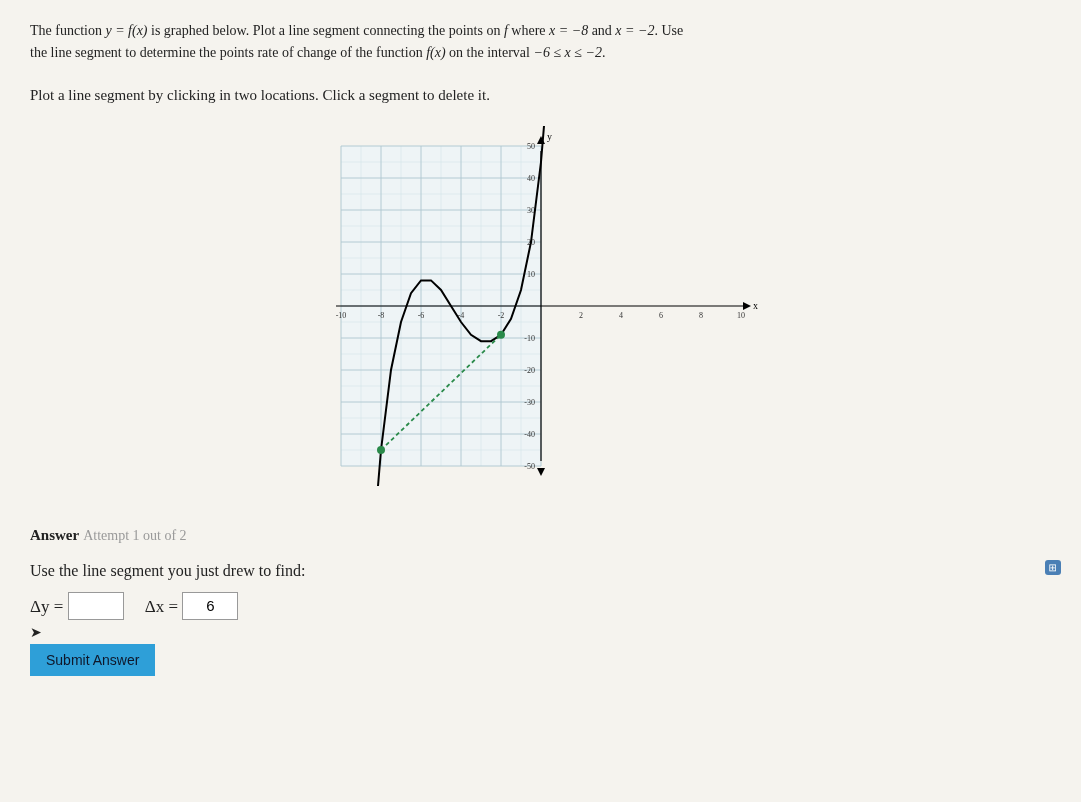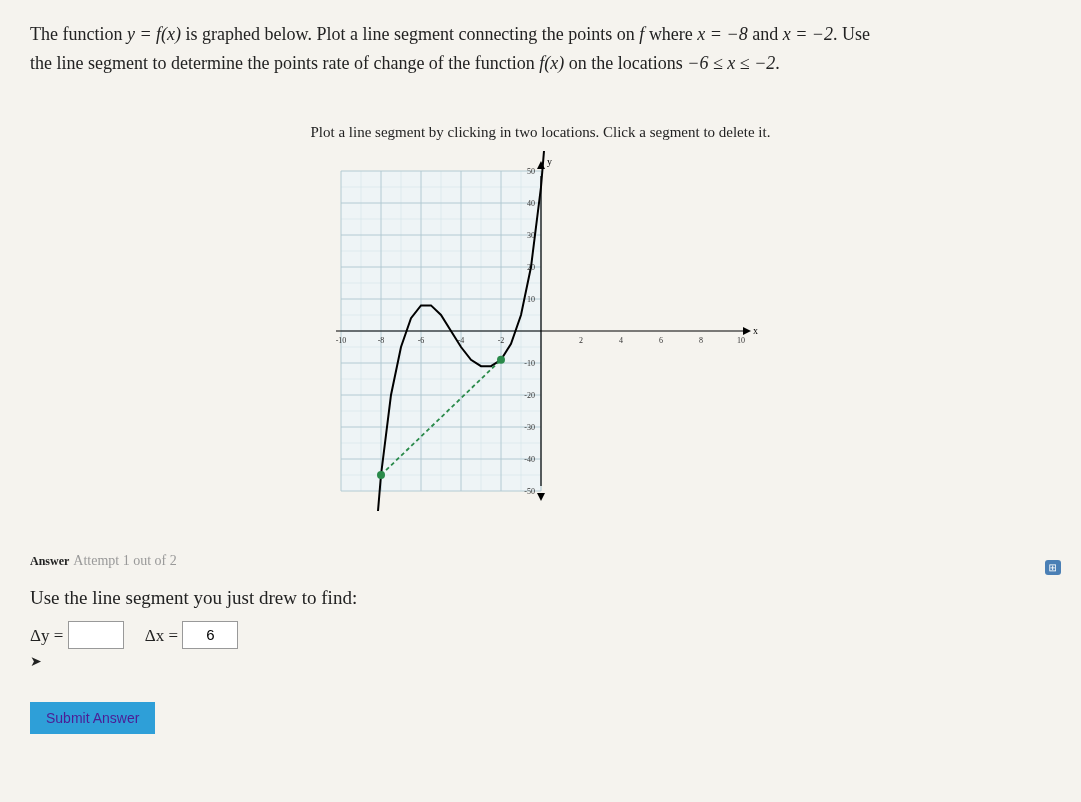--- a/index.html
+++ b/index.html
@@ -4,56 +4,56 @@
 <style>
 body {
   margin: 0;
   padding: 20px 30px;
   font-family: Georgia, 'Times New Roman', serif;
   background: #f5f3ee;
   color: #222;
   width: 1021px;
 }
 .question {
-  font-size: 18px;
+  font-size: 14px;
   line-height: 1.6;
-  margin-bottom: 46px;
+  margin-bottom: 22px;
 }
 .instruct {
-  text-align: center;
+  text-align: left;
   font-size: 15px;
-  margin-bottom: 10px;
+  margin-bottom: 22px;
 }
 .chart-wrap {
   display: flex;
   justify-content: center;
   margin-bottom: 40px;
 }
 svg.chart {
   background: #f5f3ee;
 }
 .answer-section {
   margin-top: 40px;
 }
 .ans-head {
-  font-size: 12px;
+  font-size: 15px;
   font-weight: bold;
 }
 .attempt {
   font-weight: normal;
   color: #999;
   font-size: 14px;
 }
 .use-line {
-  font-size: 19px;
+  font-size: 16px;
   margin: 18px 0 12px 0;
 }
 .inputs-row {
   font-size: 17px;
-  margin-bottom: 32px;
+  margin-bottom: 3px;
 }
 .inputs-row input {
   width: 50px;
   height: 22px;
   border: 1px solid #999;
   background: #fff;
   font-size: 15px;
   text-align: center;
   padding: 2px;
 }
@@ -62,21 +62,21 @@
   margin-bottom: 20px;
 }
 .arc-row input {
   width: 40px;
   height: 22px;
   border: 1px solid #999;
   background: #fff;
 }
 .submit-btn {
   background: #2e9fd8;
-  color: #4c1d95;
+  color: #0f172a;
   border: none;
   padding: 8px 16px;
   font-size: 14px;
   cursor: pointer;
 }
 .floater {
   position: absolute;
   right: 20px;
   top: 560px;
   background: #4a7fb5;
@@ -90,21 +90,21 @@
   font-size:14px;
   vertical-align:top;
   margin-top:4px;
 }
 </style>
 </head>
 <body>
 
 <div class="question">
   <span>The function </span><i>y = f(x)</i><span> is graphed below. Plot a line segment connecting the points on </span><i>f</i><span> where </span><i>x = −8</i><span> and </span><i>x = −2</i><span>. Use</span><br>
-  <span>the line segment to determine the points rate of change of the function </span><i>f(x)</i><span> on the locations </span><i>−6 ≤ x ≤ −2</i><span>.</span>
+  <span>the line segment to determine the points rate of change of the function </span><i>f(x)</i><span> on the interval </span><i>−6 ≤ x ≤ −2</i><span>.</span>
 </div>
 
 <div class="instruct">Plot a line segment by clicking in two locations. Click a segment to delete it.</div>
 
 <div class="chart-wrap">
   <svg class="chart" width="460" height="360">
 
   <rect x="30" y="20" width="200" height="320" fill="#eef4f6"></rect>
       <line x1="30" y1="340" x2="30" y2="20" stroke="#cfe0e6" stroke-width="0.5"></line>
       <line x1="50" y1="340" x2="50" y2="20" stroke="#cfe0e6" stroke-width="0.5"></line>

